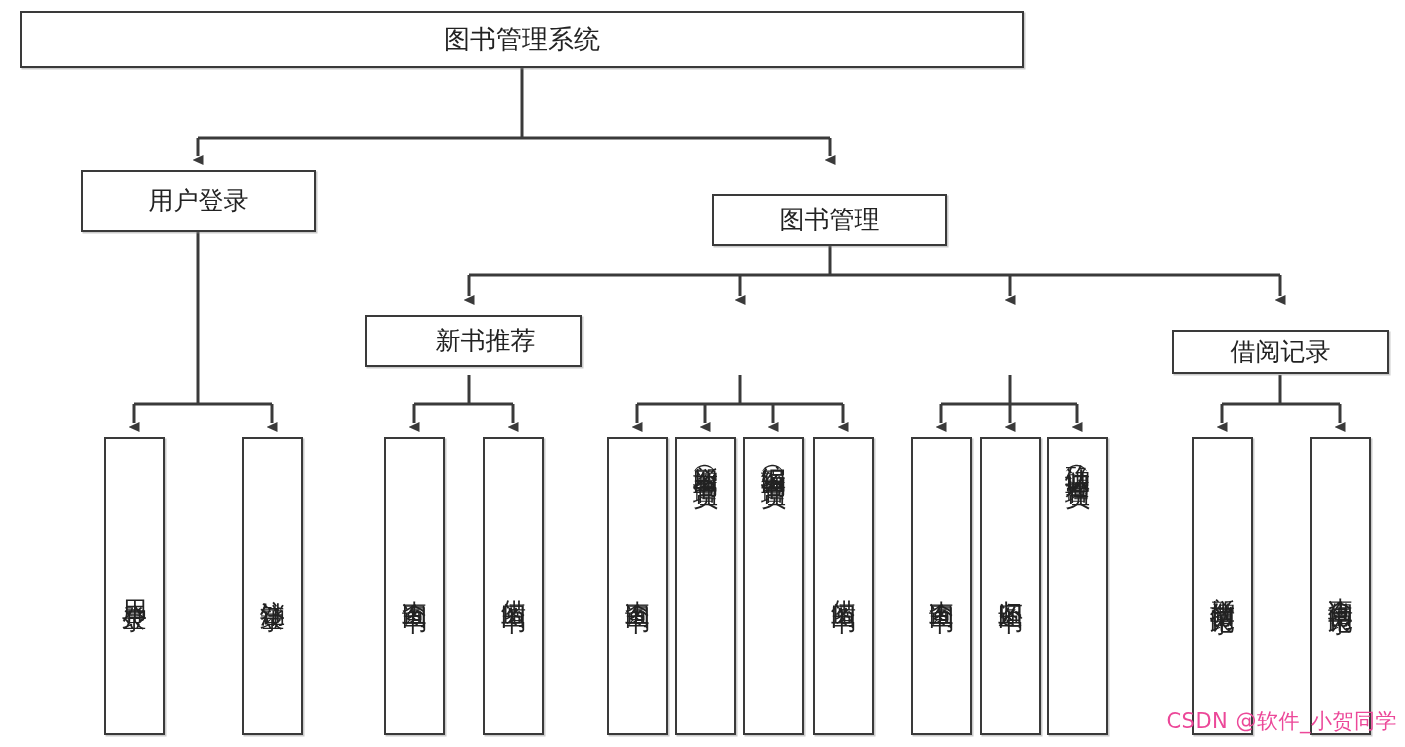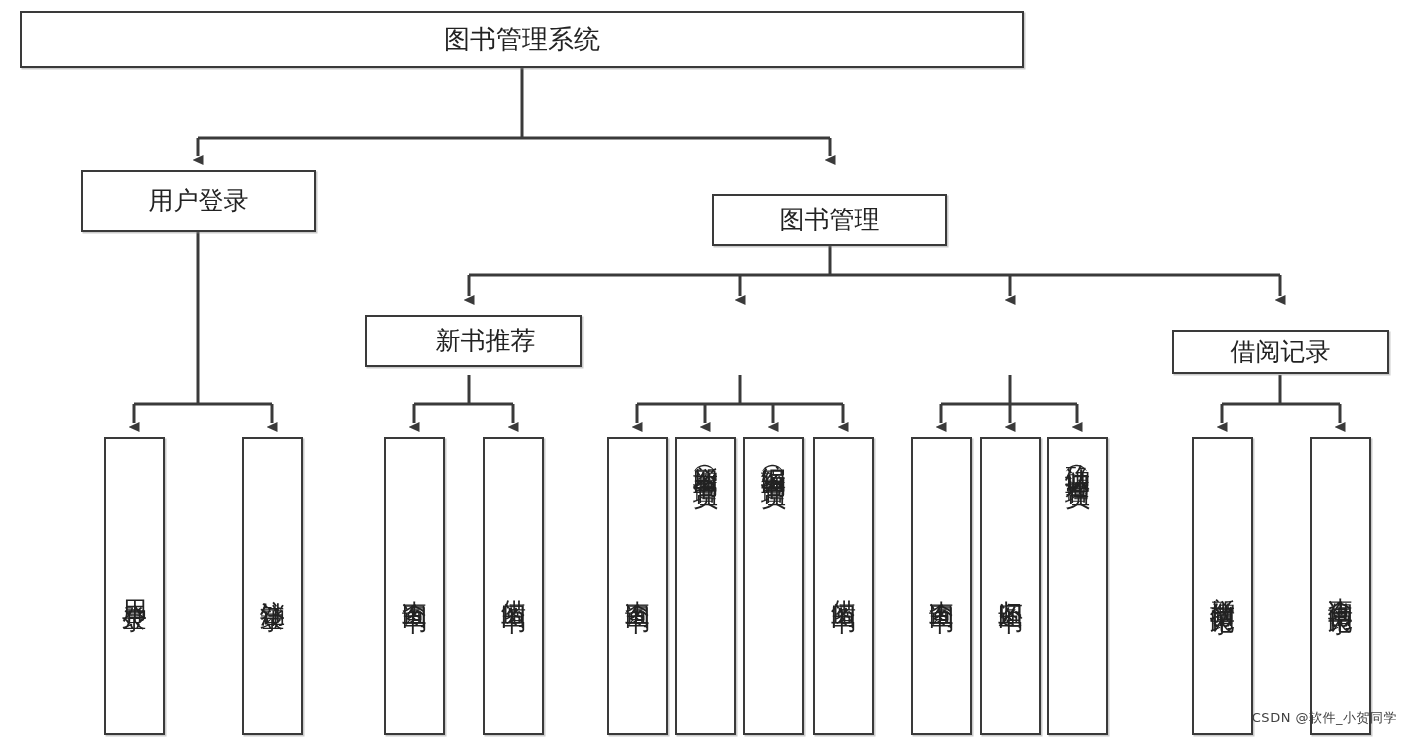--- a/index.html
+++ b/index.html
@@ -49,23 +49,23 @@
     text-orientation:upright;
     font-size:25px;
     line-height:1;
     letter-spacing:3px;
     white-space:pre;
   }
   .node.v.mid{align-items:center;padding-top:0;}
 
   .watermark{
     position:absolute;
-    right:8px;bottom:20px;
-    font-size:13px;
-    color:#404040;
+    right:8px;bottom:12px;
+    font-size:21px;
+    color:#ec4899;
     letter-spacing:.5px;
     white-space:nowrap;
   }
 </style>
 </head>
 <body>
 
 <div id="diagram">
 
   <svg id="connectors" viewBox="0 0 1405 747" xmlns="http://www.w3.org/2000/svg">

